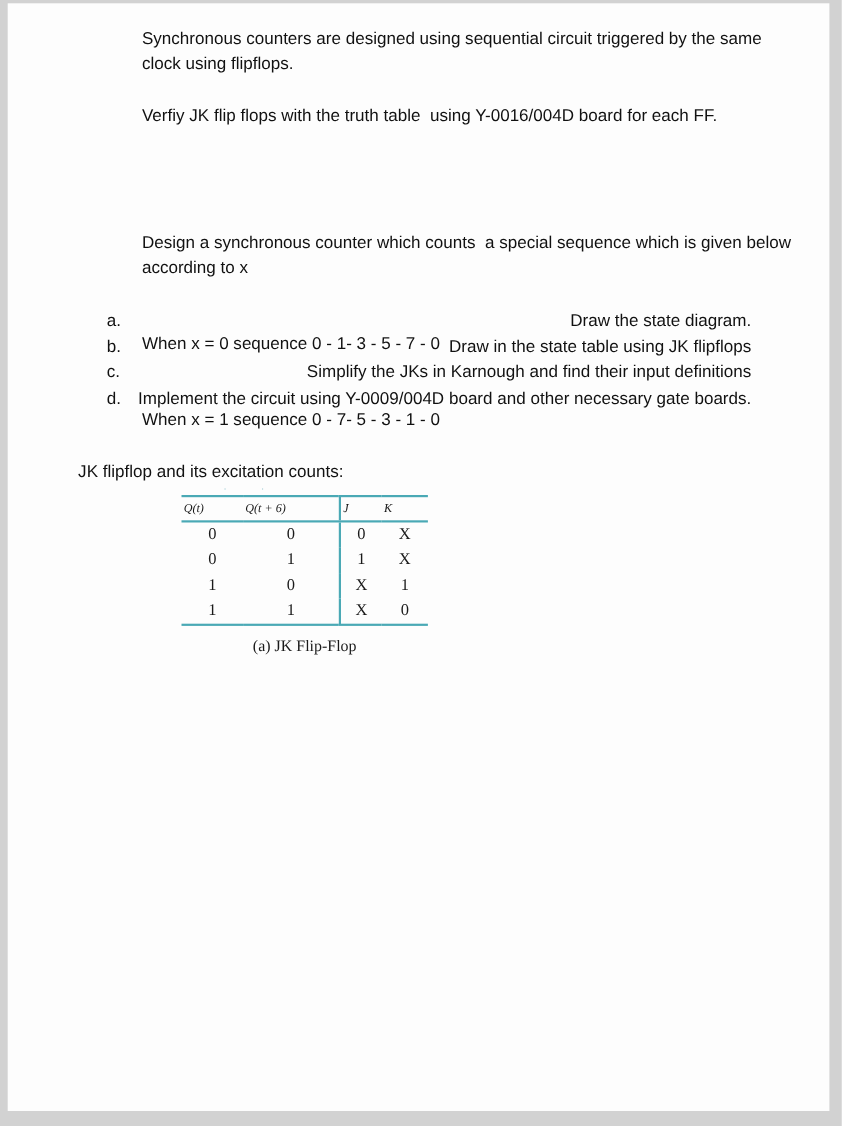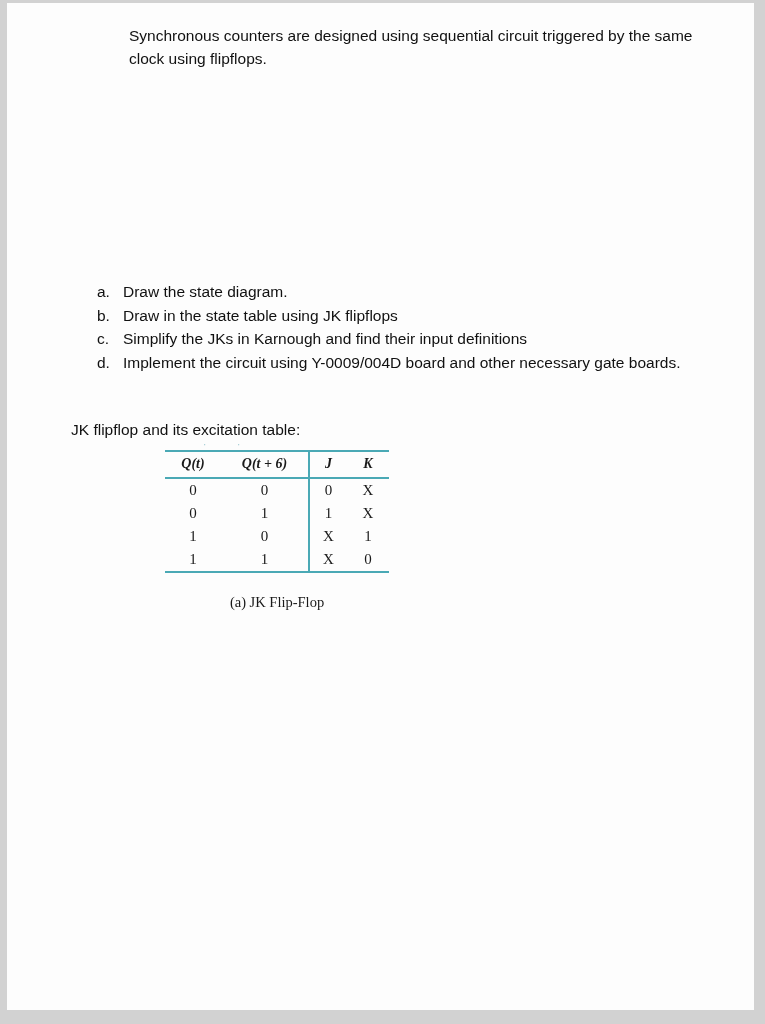--- a/index.html
+++ b/index.html
@@ -48,20 +48,21 @@
     font-size: 15.5px;
     line-height: 23.5px;
   }
   .task-marker {
     width: 26px;
     flex: 0 0 26px;
   }
   .task-text {
     width: 560px;
     white-space: pre-wrap;
+    text-align: right;
   }
 
   .table-intro {
     position: absolute;
     left: 64px;
     top: 418px;
     width: 400px;
     color: #111111;
     font-size: 15.5px;
   }
@@ -84,77 +85,83 @@
   table.exc-table {
     border-collapse: collapse;
     width: 224px;
     font-family: "Liberation Serif", "DejaVu Serif", serif;
     font-size: 15px;
     color: #1a1a1a;
     border-top: 2.5px solid #4aa9b5;
     border-bottom: 2.5px solid #4aa9b5;
   }
   table.exc-table th {
-    font-weight: bold;
+    font-weight: normal;
     font-style: italic;
     border-bottom: 2px solid #4aa9b5;
     padding: 4px 2px 5px 2px;
-    text-align: center;
-    font-size: 14px;
+    text-align: left;
+    font-size: 11px;
   }
   table.exc-table td {
     text-align: center;
     padding: 3px 2px;
   }
   .col-qt   { width: 56px; }
   .col-qt1  { width: 88px; }
   .col-j    { width: 38px; }
   .col-k    { width: 42px; }
   .vline {
     border-left: 2px solid #4aa9b5;
   }
   .table-caption {
-    margin-top: 21px;
+    margin-top: 11px;
     width: 224px;
     text-align: center;
     font-family: "Liberation Serif", "DejaVu Serif", serif;
     font-size: 14.5px;
     color: #1a1a1a;
   }
 </style>
 </head>
 <body>
 
 <div class="canvas">
   <div class="page">
 
     <div class="body-text para1">Synchronous counters are designed using sequential circuit triggered by the same clock using flipflops.</div>
 
-
+    <div class="body-text para2">Verfiy JK flip flops with the truth table  using Y-0016/004D board for each FF.</div>
+
+    <div class="body-text design-block">
+      <div class="design-line">Design a synchronous counter which counts  a special sequence which is given below  according to x</div>
+      <div class="design-line">When x = 0 sequence 0 - 1- 3 - 5 - 7 - 0</div>
+      <div class="design-line">When x = 1 sequence 0 - 7- 5 - 3 - 1 - 0</div>
+    </div>
 
     <div class="tasks">
       <div class="task-row">
         <span class="task-marker">a.</span>
         <span class="task-text">Draw the state diagram.</span>
       </div>
       <div class="task-row">
         <span class="task-marker">b.</span>
         <span class="task-text">Draw in the state table using JK flipflops</span>
       </div>
       <div class="task-row">
         <span class="task-marker">c.</span>
         <span class="task-text">Simplify the JKs in Karnough and find their input definitions</span>
       </div>
       <div class="task-row">
         <span class="task-marker">d.</span>
         <span class="task-text">Implement the circuit using Y-0009/004D board and other necessary gate boards.</span>
       </div>
     </div>
 
-    <div class="table-intro">JK flipflop and its excitation table:</div>
+    <div class="table-intro">JK flipflop and its excitation counts:</div>
 
     <div class="artifact-dots">· ·</div>
 
     <div class="exc-table-wrap">
       <table class="exc-table">
         <colgroup>
           <col class="col-qt">
           <col class="col-qt1">
           <col class="col-j">
           <col class="col-k">

